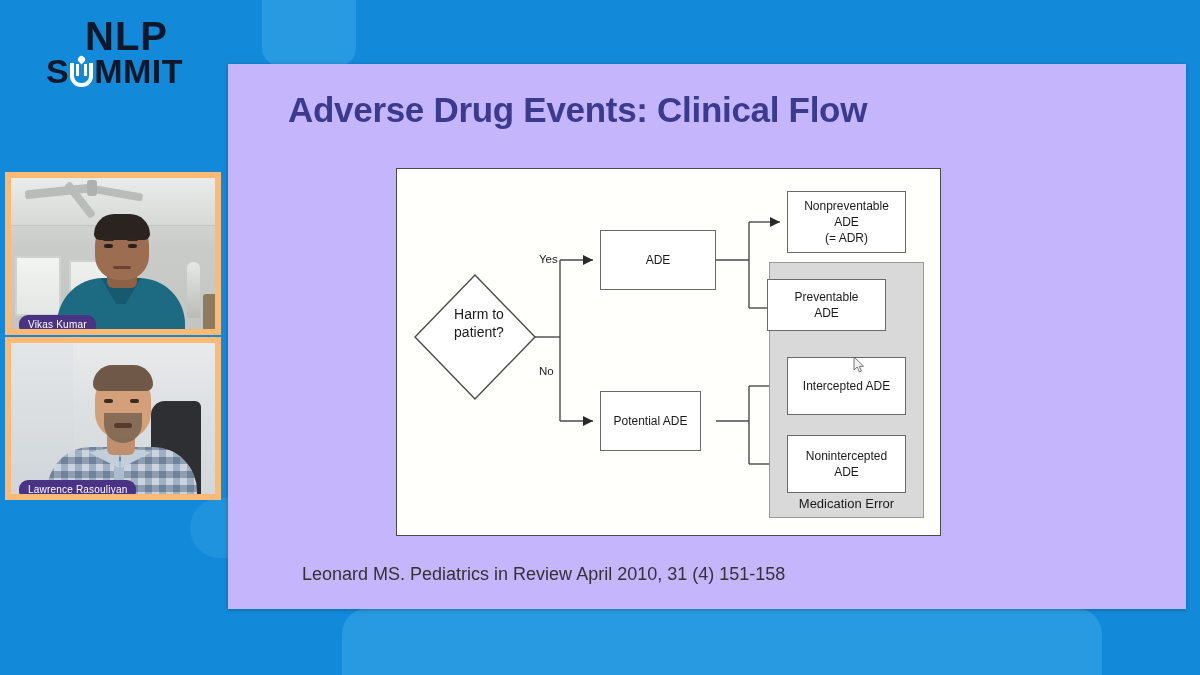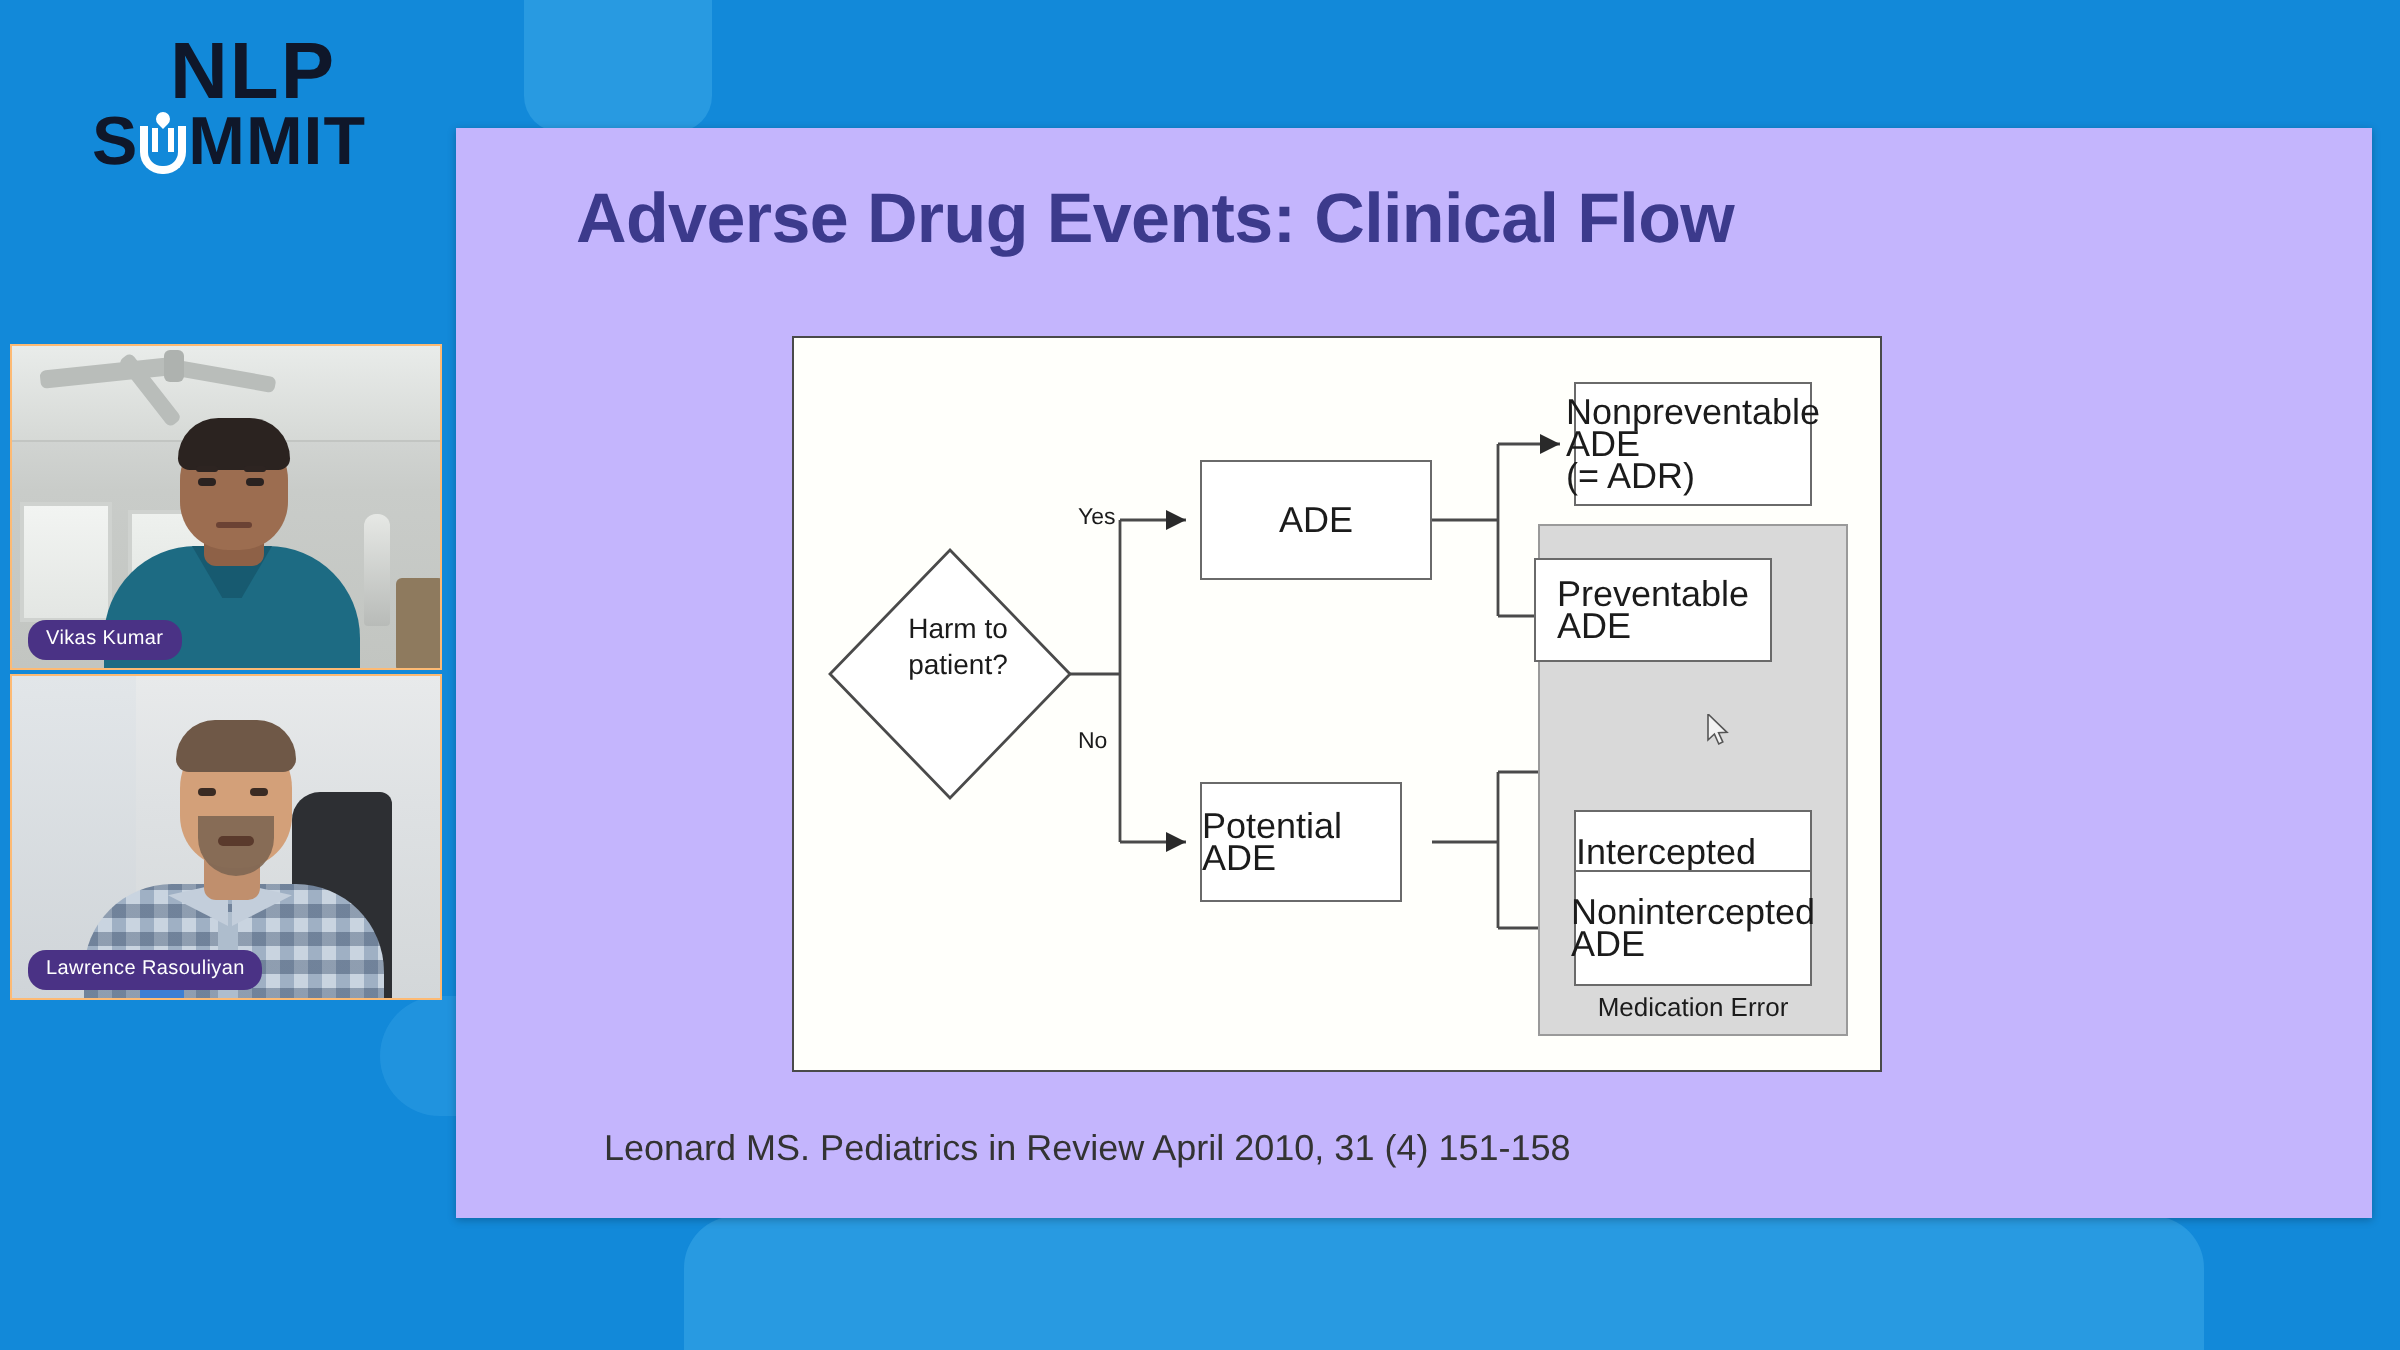--- a/index.html
+++ b/index.html
@@ -96,21 +96,21 @@
     border-radius: 50% 50% 50% 0;
     transform: rotate(-45deg);
   }
 
   
   .video-tile {
     position: absolute;
     left: 5px;
     width: 216px; height: 163px;
     overflow: hidden;
-    border: 1px solid #fdba74;
+    border: 6px solid #fdba74;
   }
   #tile-1 { top: 172px; }
   #tile-2 { top: 337px; }
 
   .vid-bg { position: absolute; inset: 0; }
 
   
   #vid1-bg {
     background:
       linear-gradient(180deg, #dfe2e1 0%, #d5d8d6 22%, #c9ccc9 45%, #c2c5c1 100%);
@@ -296,30 +296,31 @@
   }
   #flow svg { position: absolute; left: 0; top: 0; }
 
   .fbox {
     position: absolute;
     background: #ffffff;
     border: 1.5px solid #6a6a6a;
     display: flex;
     align-items: center;
     justify-content: center;
-    font-size: 18px;
+    text-align: center;
+    font-size: 12px;
     color: #1b1b1b;
     line-height: 16px;
     white-space: pre-line;
   }
   #box-ade          { left: 203px; top:  61px; width: 116px; height: 60px; }
   #box-potential    { left: 203px; top: 222px; width: 101px; height: 60px; }
   #box-nonprev      { left: 390px; top:  22px; width: 119px; height: 62px; }
   #box-prev         { left: 370px; top: 110px; width: 119px; height: 52px; }
-  #box-intercept    { left: 390px; top: 188px; width: 119px; height: 58px; margin-top: 48px; }
+  #box-intercept    { left: 390px; top: 188px; width: 119px; height: 58px; }
   #box-nonintercept { left: 390px; top: 266px; width: 119px; height: 58px; }
 
   #med-error-group {
     position: absolute;
     left: 372px; top: 93px;
     width: 155px; height: 256px;
     background: #d9d9d9;
     border: 1.5px solid #9a9a9a;
   }
   #med-error-label {

